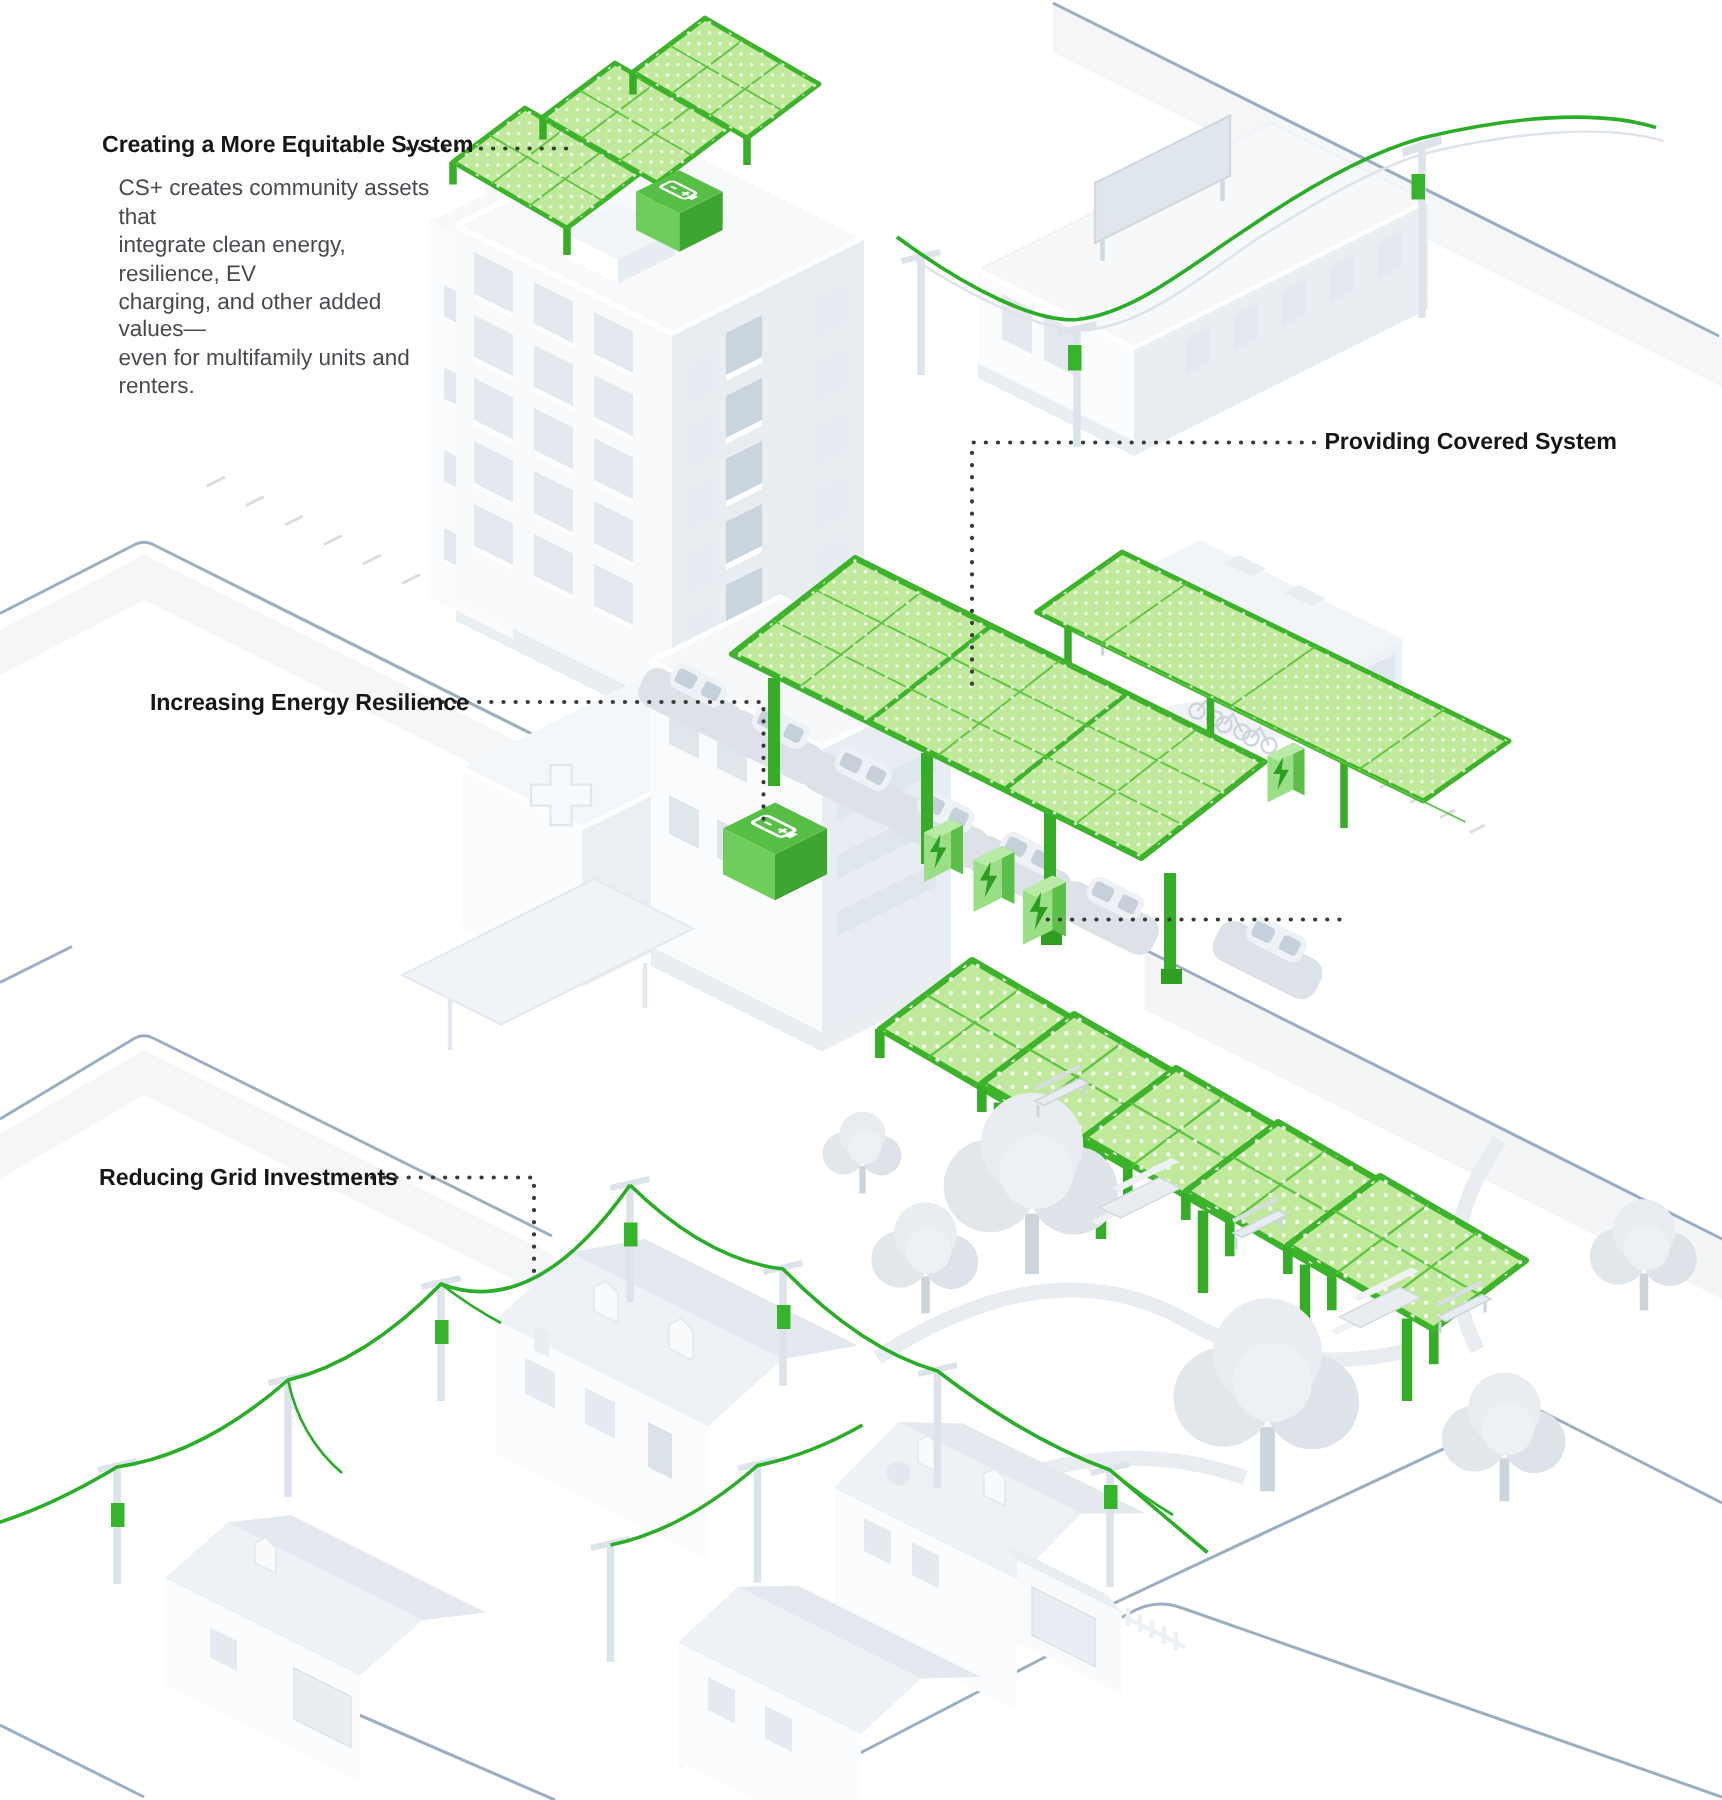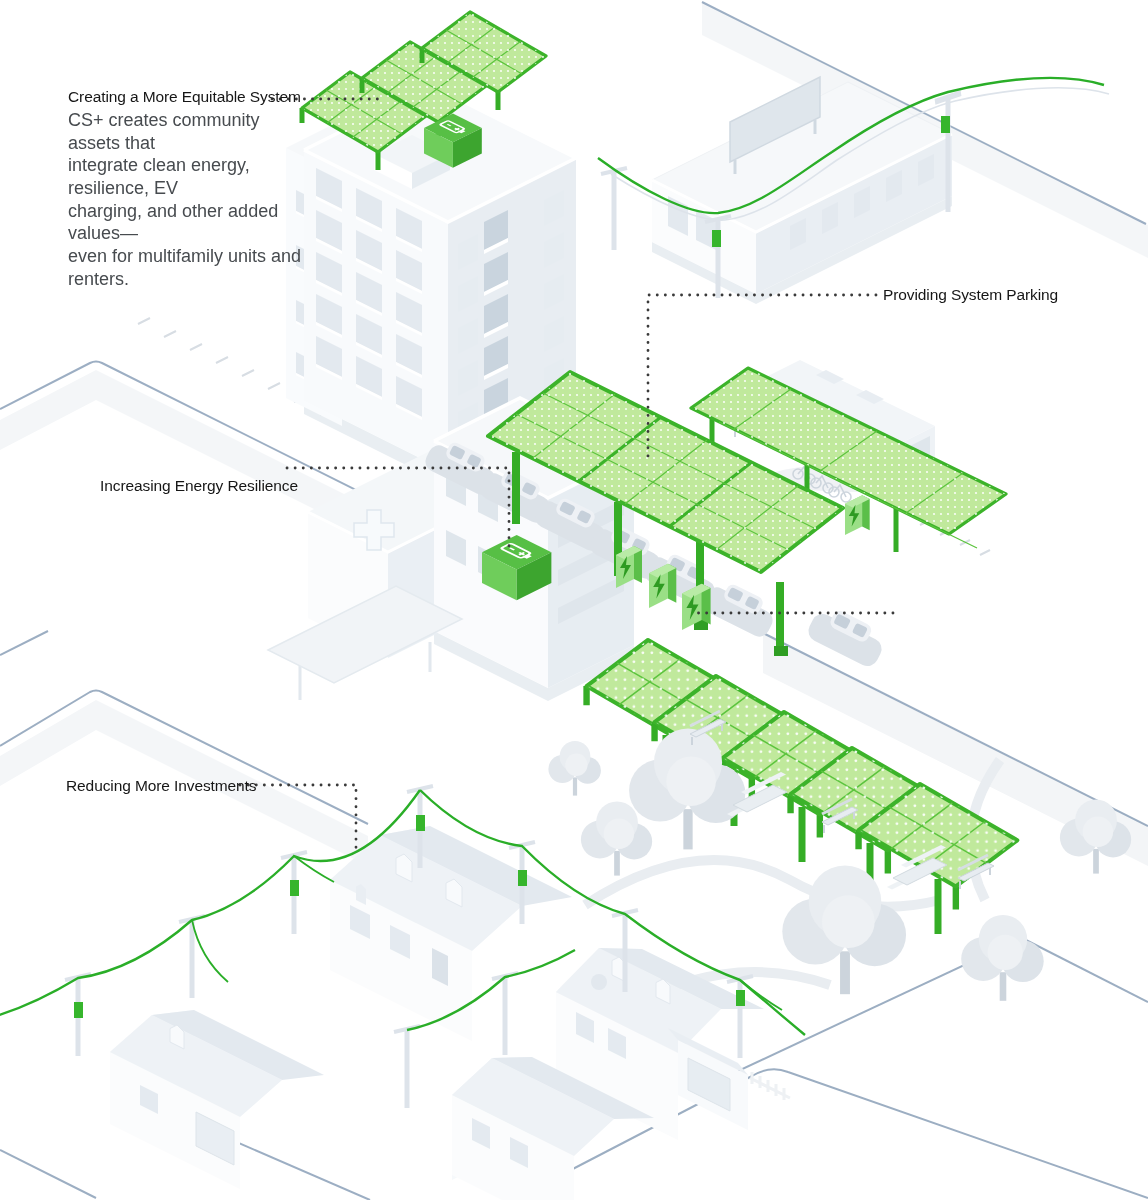--- a/index.html
+++ b/index.html
@@ -3,25 +3,25 @@
 <meta charset="utf-8">
 <style>
   html,body{margin:0;padding:0;background:#ffffff;}
   #stage{
     position:relative;width:1148px;height:1200px;overflow:hidden;
     background:#ffffff;font-family:"Liberation Sans",sans-serif;
   }
   #scene{position:absolute;left:0;top:0;}
   .callout{position:absolute;z-index:5;}
   .callout h3{
-    margin:0 0 3px 0;font-size:15.5px;font-weight:400;color:#161616;
+    margin:0 0 3px 0;font-size:15.5px;font-weight:700;color:#161616;
     letter-spacing:-0.1px;white-space:nowrap;
   }
   .callout p{
-    margin:0;font-size:18px;line-height:1.26;color:#474b4f;
+    margin:11px;font-size:15px;line-height:1.26;color:#474b4f;
   }
 </style>
 </head>
 <body>
 
 <div id="stage">
 
 <svg id="scene" width="1148" height="1200" viewBox="0 0 1148 1200">
   <defs>
     <pattern id="pvdots" width="7" height="7" patternUnits="userSpaceOnUse">
@@ -418,25 +418,25 @@
     <path d="M240,785 H356 V849"></path>
   </g>
 </svg>
 
 <div class="callout" style="left:68px;top:88px;width:240px">
   <h3>Creating a More Equitable System</h3>
   <p>CS+ creates community assets that<br>integrate clean energy, resilience, EV<br>charging, and other added values—<br>even for multifamily units and renters.</p>
 </div>
 
 <div class="callout" style="left:883px;top:286px;width:250px">
-  <h3>Providing System Parking</h3>
+  <h3>Providing Covered System</h3>
 </div>
 
-<div class="callout" style="left:100px;top:477px;width:240px">
+<div class="callout" style="left:100px;top:460px;width:240px">
   <h3>Increasing Energy Resilience</h3>
 </div>
 
 
 <div class="callout" style="left:66px;top:777px;width:240px">
-  <h3>Reducing More Investments</h3>
+  <h3>Reducing Grid Investments</h3>
 </div>
 
 </div>
 
 </body></html>

